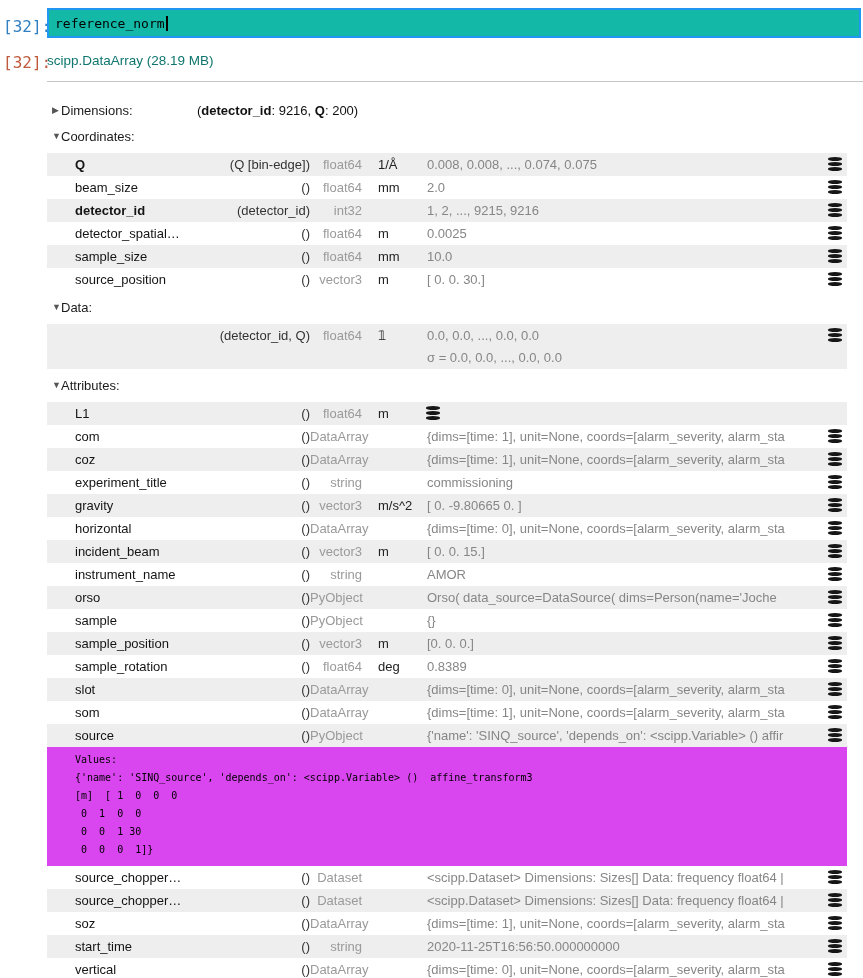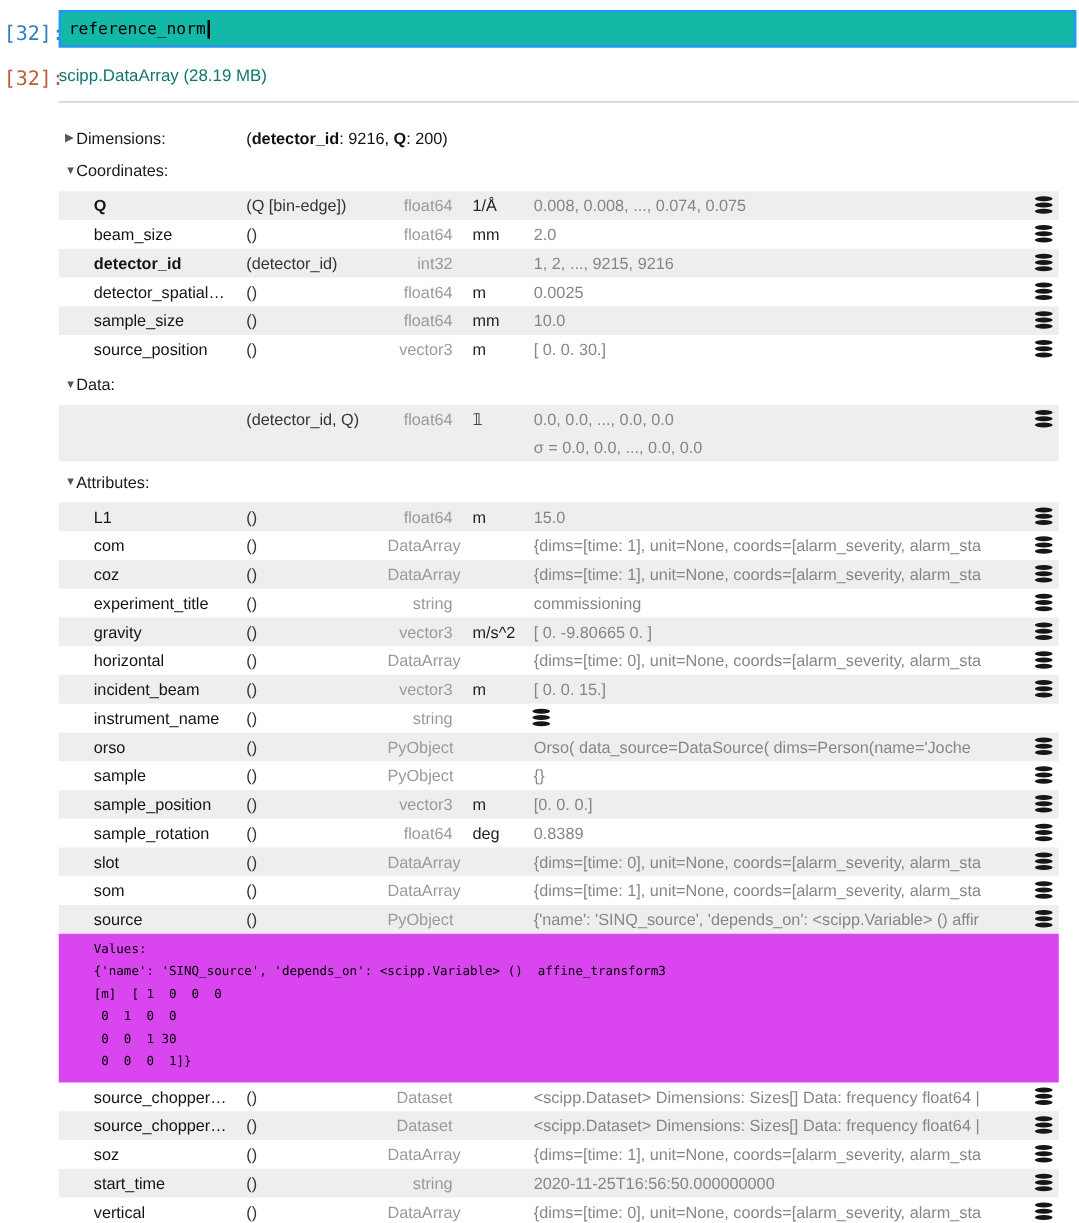--- a/index.html
+++ b/index.html
@@ -45,21 +45,21 @@
   .tri { flex: none; width: 12px; padding-left: 5px; font-size: 9px; color: #555; }
   .sec-label { margin-left: 2px; }
   .dims-value { color: #111; white-space: nowrap; }
   .dims-value .b { font-weight: bold; }
 
   .rows { margin-bottom: 2px; }
   .row { display: flex; align-items: flex-start; min-height: 23px; }
   .row.stripe { background: var(--stripe-color); }
   .c-name  { flex: none; width: 150px; padding-left: 28px; line-height: 23px; color: #141414; white-space: nowrap; overflow: hidden; }
   .c-name.bold { font-weight: bold; }
-  .c-dims  { flex: none; width: 113px; line-height: 23px; color: #333; white-space: nowrap; overflow: hidden; }
+  .c-dims  { flex: none; width: 113px; line-height: 23px; color: #333; white-space: nowrap; overflow: hidden; text-align: right; }
   .c-dtype { flex: none; width: 52px;  line-height: 23px; text-align: right; color: #9a9a9a; white-space: nowrap; }
   .c-unit  { flex: none; width: 44px;  margin-left: 16px; line-height: 23px; color: #222; white-space: nowrap; }
   .c-values{ flex: 1; min-width: 0; margin-left: 5px; color: #868686; }
   .v-line  { display: block; line-height: 23px; white-space: nowrap; overflow: hidden; }
   .v-sigma { display: block; line-height: 22px; white-space: nowrap; overflow: hidden; }
   .db { flex: none; width: 14px; height: 14px; margin: 4px 5px 0 4px; cursor: pointer; display: flex; flex-direction: column; justify-content: space-between; }
   .db .disk { height: 3.6px; background: #161616; border-radius: 50%; }
 
   .values-block {
     margin: 0; padding: 4px 0 7px 28px;
@@ -218,24 +218,20 @@
       <div class="sec-header">
         <span class="tri">▼</span>
         <span class="sec-label">Attributes:</span>
       </div>
       <div class="rows" id="attr-rows">
           <div class="row stripe">
     <span class="c-name">L1</span>
     <span class="c-dims">()</span>
     <span class="c-dtype">float64</span>
     <span class="c-unit">m</span>
-    <span class="c-values">
-      <span class="v-line">15.0</span>
-
-    </span>
     <span class="db">
       <span class="disk"></span>
       <span class="disk"></span>
       <span class="disk"></span>
     </span>
   </div>
           <div class="row">
     <span class="c-name">com</span>
     <span class="c-dims">()</span>
     <span class="c-dtype">DataArray</span>
@@ -323,20 +319,24 @@
       <span class="disk"></span>
       <span class="disk"></span>
       <span class="disk"></span>
     </span>
   </div>
           <div class="row">
     <span class="c-name">instrument_name</span>
     <span class="c-dims">()</span>
     <span class="c-dtype">string</span>
     <span class="c-unit"></span>
+    <span class="c-values">
+      <span class="v-line">AMOR</span>
+
+    </span>
     <span class="db">
       <span class="disk"></span>
       <span class="disk"></span>
       <span class="disk"></span>
     </span>
   </div>
           <div class="row stripe">
     <span class="c-name">orso</span>
     <span class="c-dims">()</span>
     <span class="c-dtype">PyObject</span>

